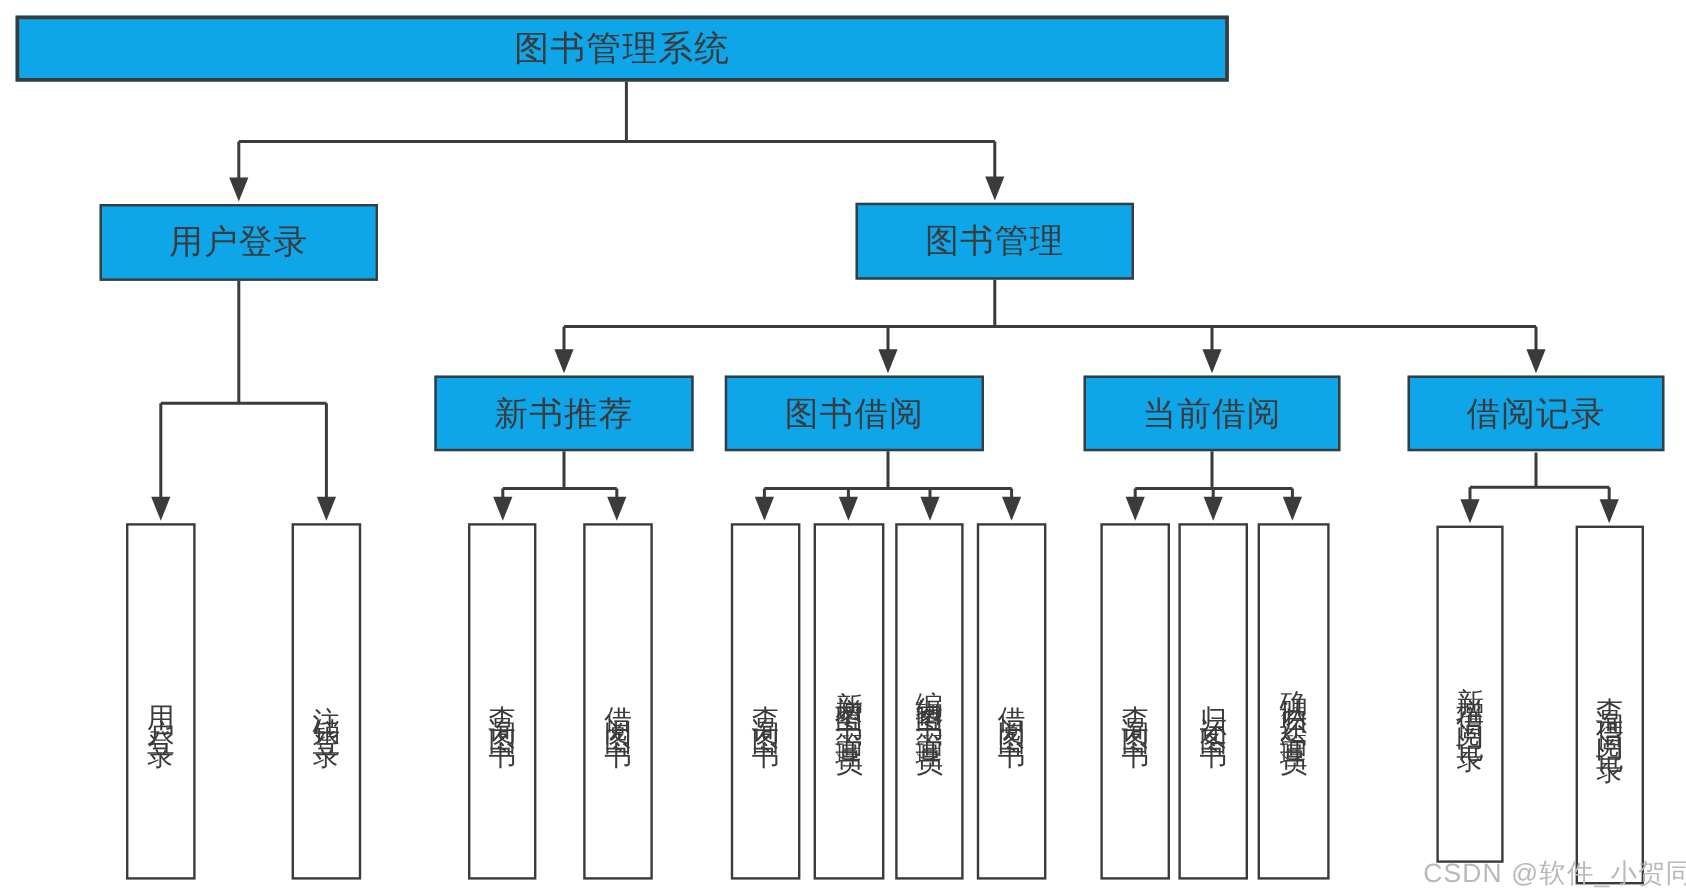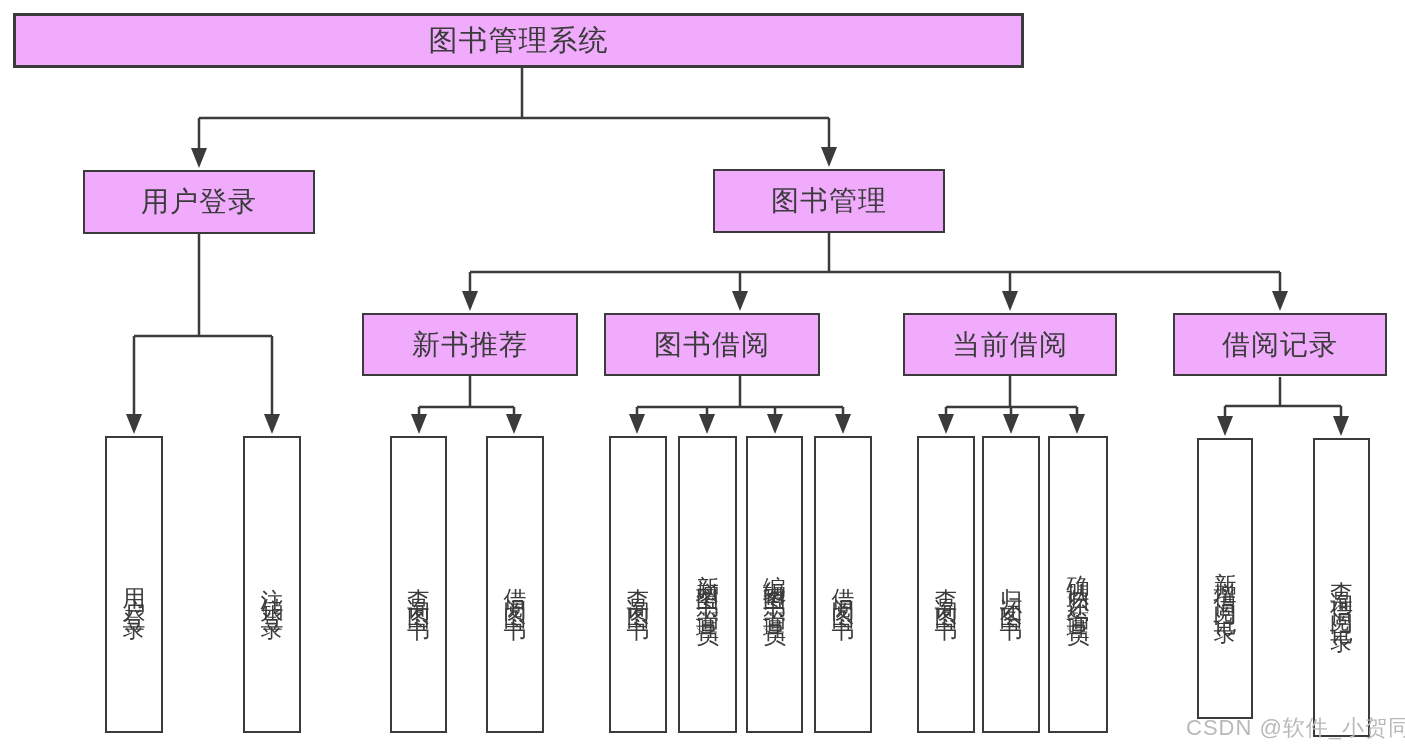--- a/index.html
+++ b/index.html
@@ -9,21 +9,21 @@
     background:var(--bg,#fff);
     font-family:"Liberation Sans","DejaVu Sans",sans-serif;
     overflow:hidden;
   }
   .connectors{position:absolute;left:0;top:0;z-index:1;}
   .connectors path{fill:none;stroke:var(--line,#3b3b3b);stroke-width:2.5;}
   .connectors polygon{fill:var(--line,#3b3b3b);stroke:none;}
   .box{
     position:absolute;z-index:2;
     box-sizing:border-box;
-    background:#f0abfc;
+    background:#0ea5e9;
     border:2.5px solid var(--line,#3b3b3b);
     display:flex;align-items:center;justify-content:center;
     color:var(--text,#3b3b3b);
     font-size:28px;
     letter-spacing:1px;
     white-space:nowrap;
   }
   .box.root{font-size:29px;}
   .vbox{
     position:absolute;z-index:2;

